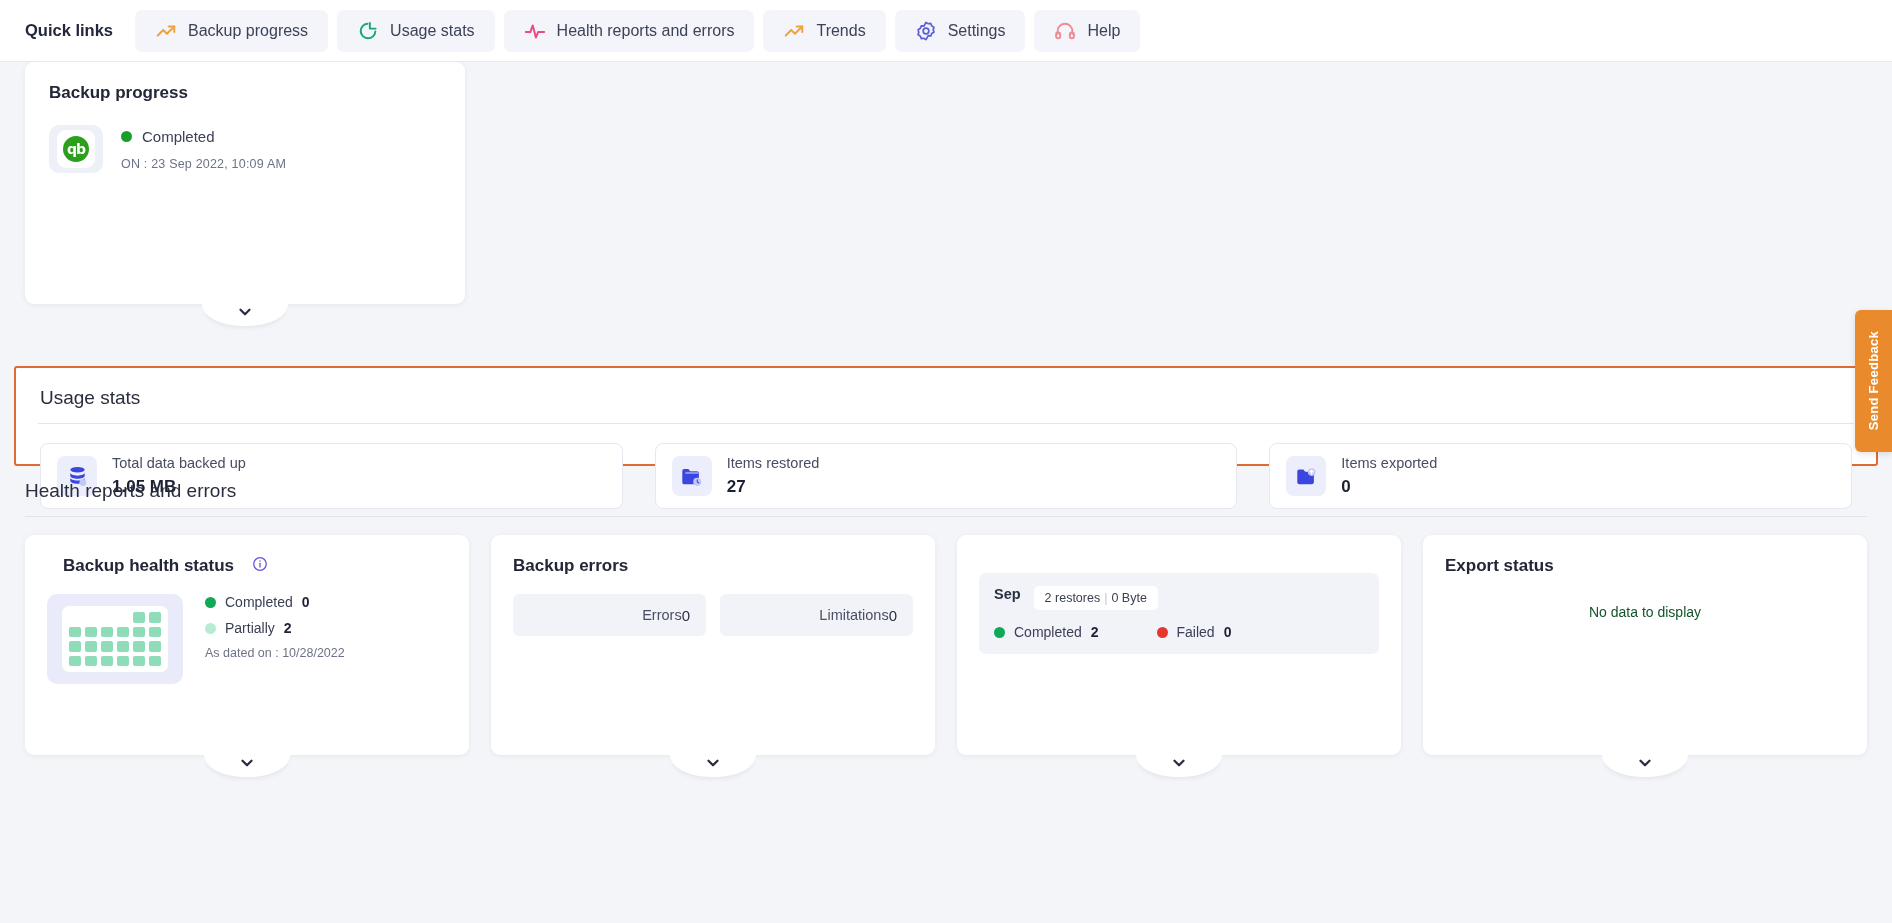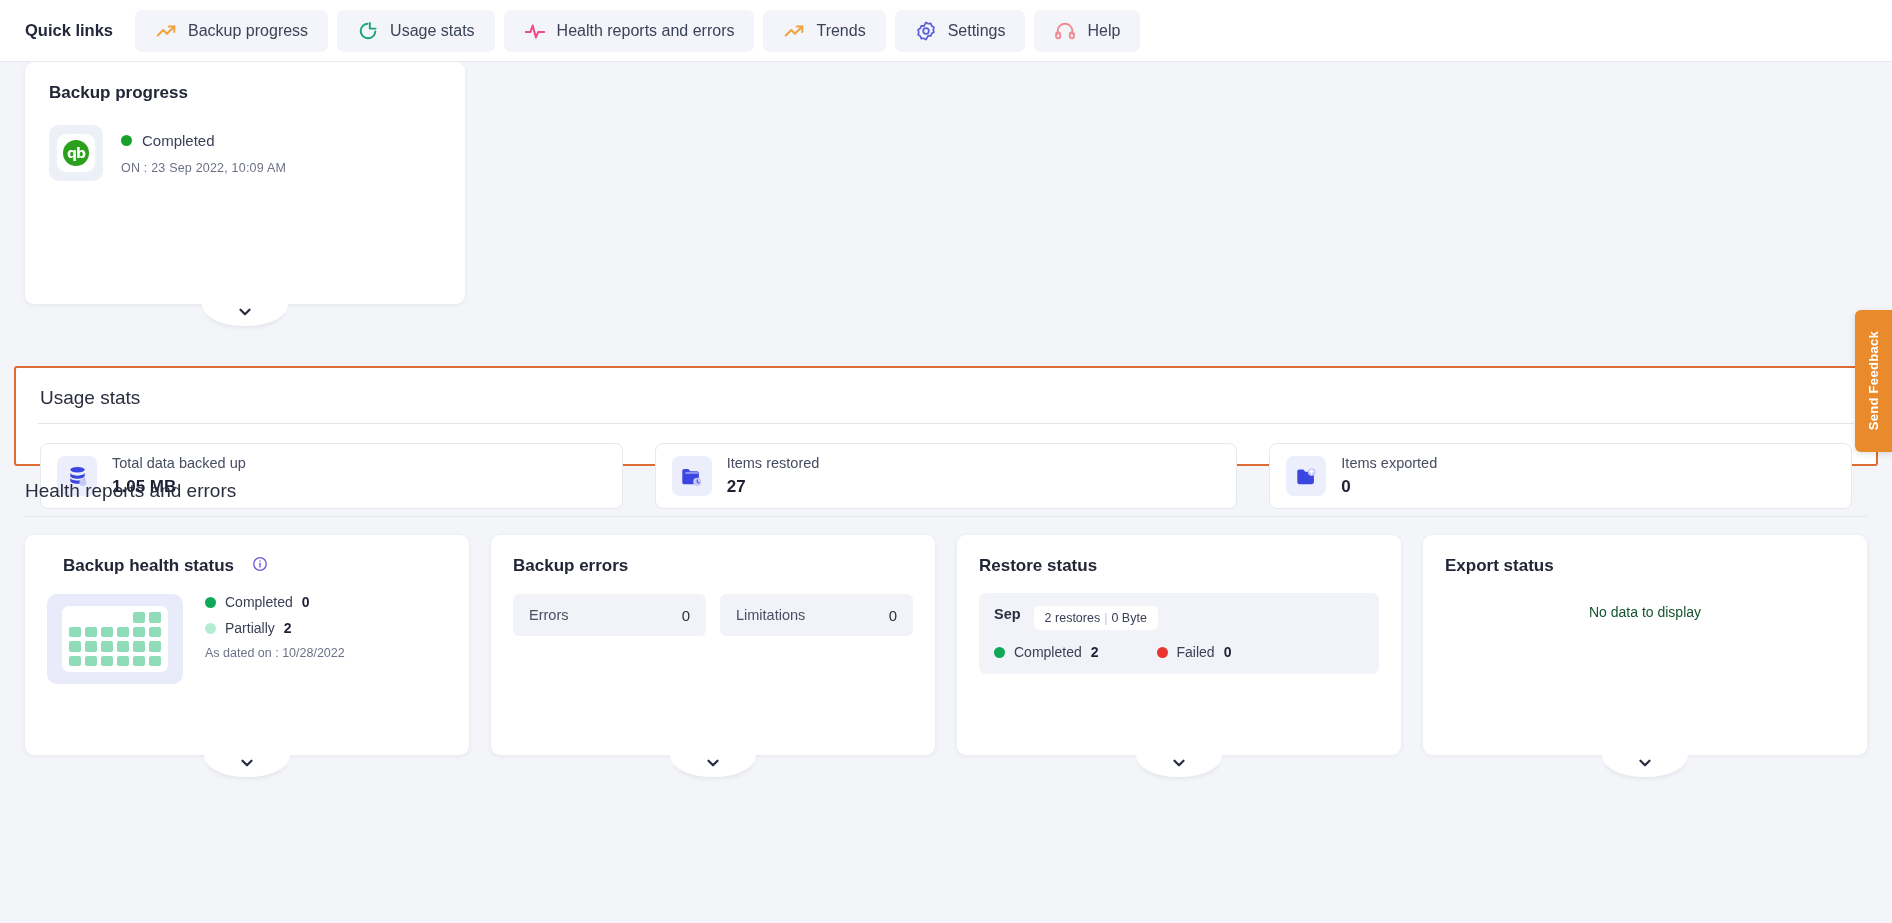--- a/index.html
+++ b/index.html
@@ -48,21 +48,21 @@
   .card {
     background: #ffffff;
     border-radius: 9px;
     box-shadow: 0 1px 5px rgba(42,48,80,0.07);
     position: relative;
   }
   .card-title { font-size: 17px; font-weight: 700; color: #222637; }
   .bp-card { position: absolute; left: 25px; top: 0px; width: 440px; height: 242px; padding: 21px 24px; }
   .bp-row { display: flex; align-items: center; gap: 18px; margin-top: 22px; }
   .bp-logo-wrap {
-    width: 54px; height: 56px; border-radius: 10px; background: #eef0f8;
+    width: 54px; height: 48px; border-radius: 10px; background: #eef0f8;
     display: flex; align-items: center; justify-content: center; flex: none;
   }
   .bp-logo-inner {
     width: 38px; height: 38px; border-radius: 9px; background: #fff;
     display: flex; align-items: center; justify-content: center;
   }
   .qb-circle {
     width: 26px; height: 26px; border-radius: 50%; background: #2ca01c;
     display: flex; align-items: center; justify-content: center;
     color: #fff; font-size: 14px; font-weight: 700; letter-spacing: -1px;
@@ -141,21 +141,21 @@
   .heat-cell.on { background: #8fdcb8; }
   .legend-row { display: flex; align-items: center; gap: 9px; margin-bottom: 10px; }
   .legend-row .lname { font-size: 14px; color: #3b4055; }
   .legend-row .lval { font-size: 14px; font-weight: 700; color: #1c2032; }
   .asdated { font-size: 12.5px; color: #6d7287; margin-top: 6px; }
 
   
   .be-row { display: flex; gap: 14px; margin-top: 18px; }
   .be-box {
     flex: 1 1 0; height: 42px; background: #f1f3f9; border-radius: 6px;
-    display: flex; align-items: center; justify-content: space-between;
+    display: flex; align-items: center; justify-content: flex-end;
     padding: 0 16px;
   }
   .be-box .k { font-size: 14.5px; color: #4a4f65; }
   .be-box .v { font-size: 15px; color: #2a2e42; }
 
   
   .rs-box {
     margin-top: 17px; background: #f1f3f9; border-radius: 7px;
     padding: 13px 15px 14px 15px;
   }
@@ -428,21 +428,20 @@
         <div class="chev-tab">
           <span>
             <svg width="18" height="18" viewBox="0 0 24 24" fill="none" stroke="#2a2e42" stroke-width="3" stroke-linecap="round" stroke-linejoin="round">
                 <polyline points="6,9 12,15 18,9"></polyline>
               </svg>
           </span>
         </div>
       </div>
 
       <div class="card hr-card">
-        <div class="card-title">Restore status</div>
         <div class="rs-box">
           <div class="rs-top">
             <span class="rs-month">Sep</span>
             <span class="rs-pill">
               <span>2 restores</span><span class="sep">|</span><span>0 Byte</span>
             </span>
           </div>
           <div class="rs-legend">
             <div class="rs-leg-item">
               <span class="dot" style="background:#0fa958"></span>

